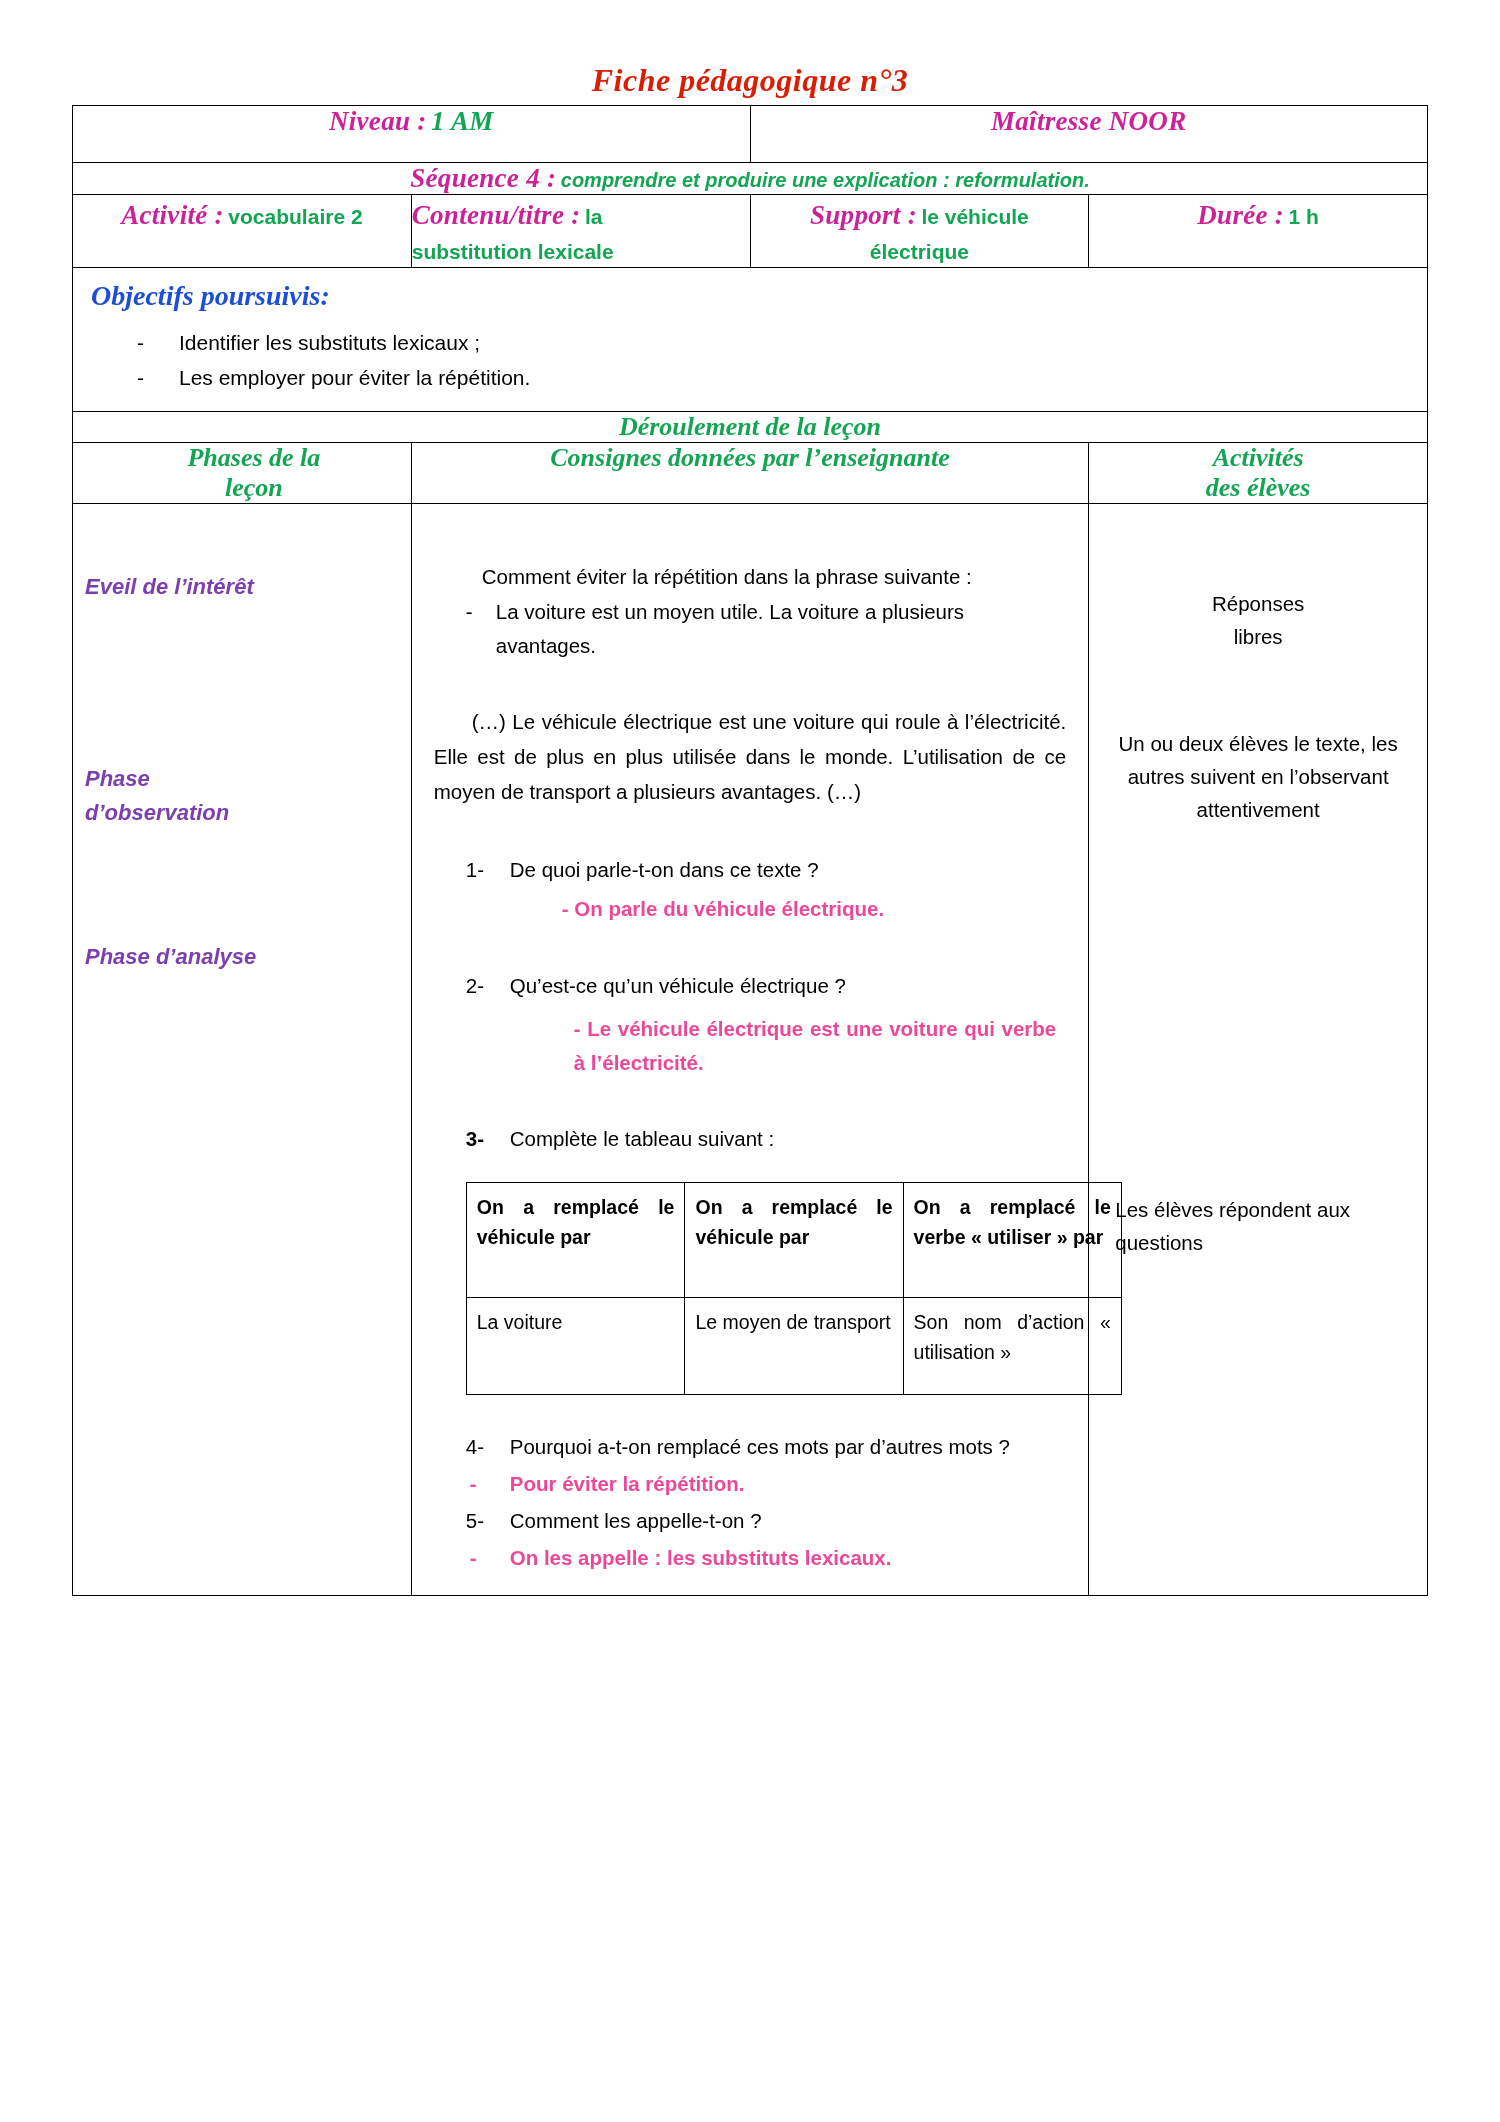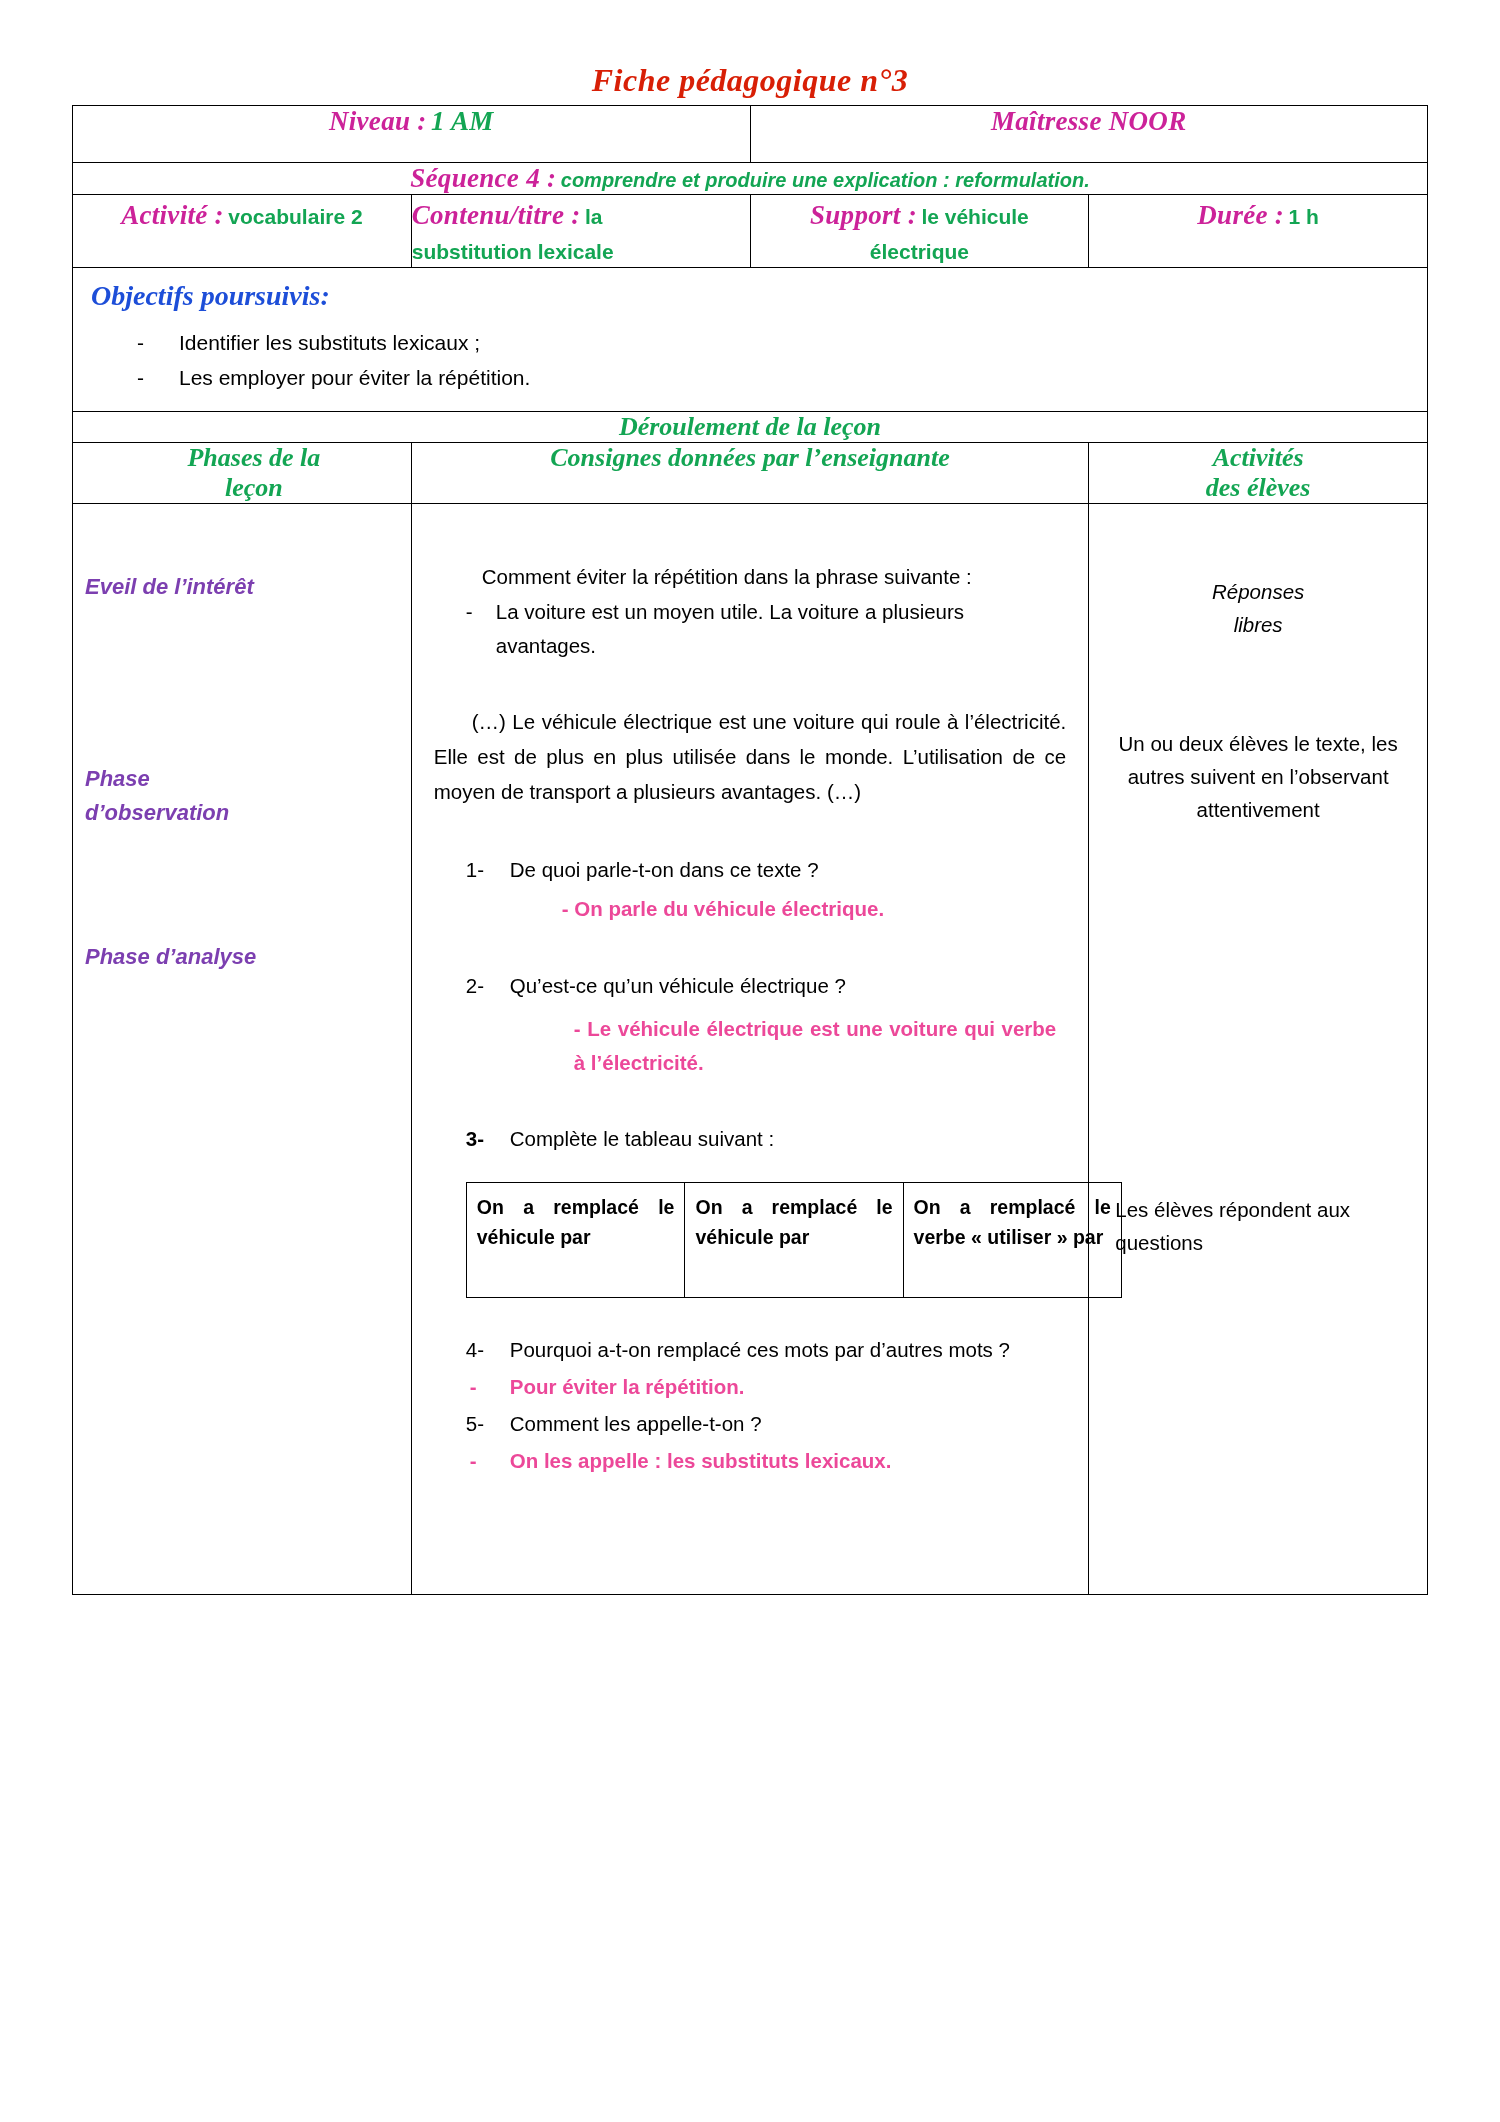--- a/index.html
+++ b/index.html
@@ -285,21 +285,21 @@
     text-align: center;
     font-size: 20.5px;
     line-height: 1.6;
   }
   .act-block {
     position: absolute;
     left: 12px;
     right: 12px;
     text-align: center;
   }
-  .act-1 { top: 72px; font-style: italic; }
+  .act-1 { top: 84px; }
   .act-2 { top: 224px; }
   .act-3 { top: 690px; text-align: left; padding-left: 14px; }
 </style>
 </head>
 <body>
 
 <div class="page">
 
   <div class="doc-title">Fiche pédagogique n°3</div>
 
@@ -417,20 +417,25 @@
                 <span>Complète le tableau suivant :</span>
               </div>
             </div>
 
             <table class="inner">
               <tbody>
                 <tr>
                   <td class="head just" style="width:33.4%">On a remplacé le véhicule par</td>
                   <td class="head just" style="width:33.3%">On a remplacé le véhicule par</td>
                   <td class="head just" style="width:33.3%">On a remplacé le verbe  « utiliser » par</td>
+                </tr>
+                <tr>
+                  <td class="cellbody">La voiture</td>
+                  <td class="cellbody just">Le moyen de transport</td>
+                  <td class="cellbody just">Son nom d’action « utilisation »</td>
                 </tr>
               </tbody>
             </table>
 
             <div class="tail-q">
               <div class="q-line">
                 <span class="q-num">4-</span>
                 <span>Pourquoi a-t-on remplacé ces mots par d’autres mots ?</span>
               </div>
               <div class="tail-dash ans-green">Pour éviter la répétition.</div>

